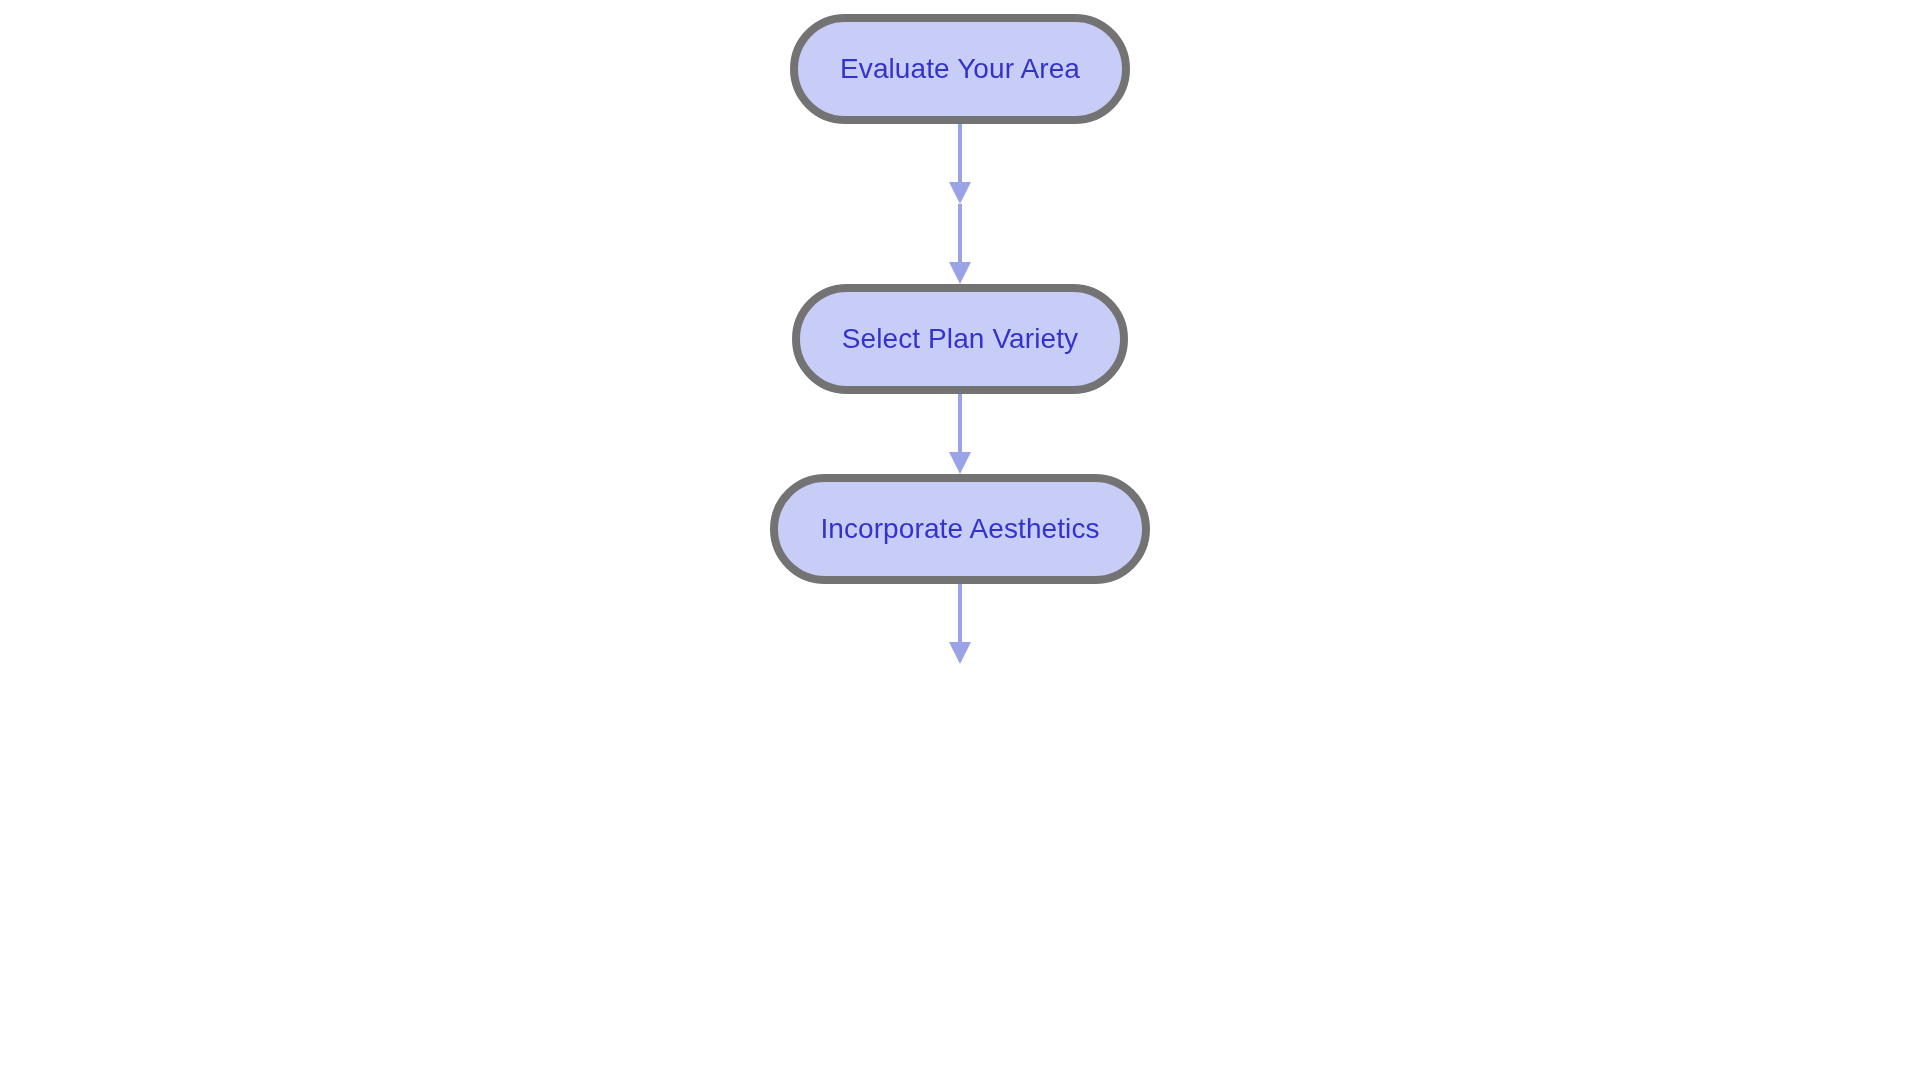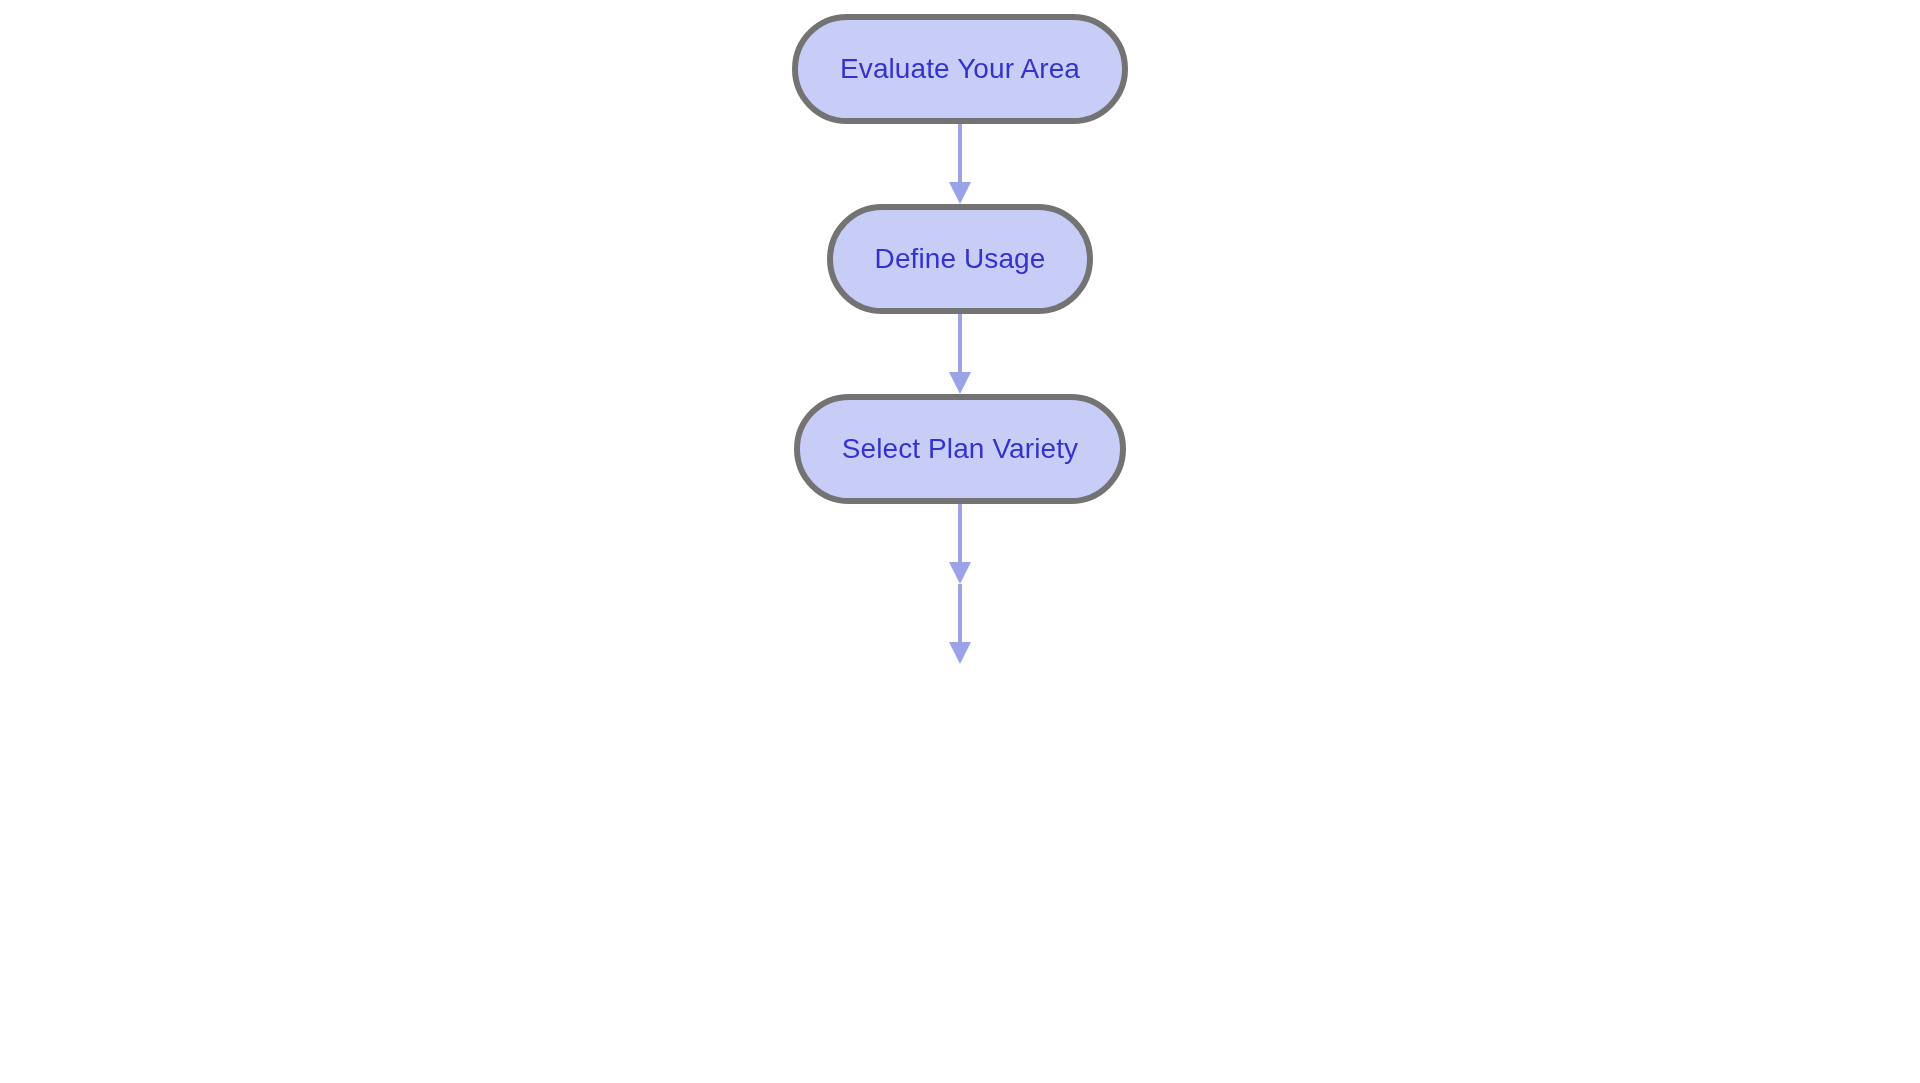--- a/index.html
+++ b/index.html
@@ -34,21 +34,21 @@
     justify-content: flex-start;
     padding-top: 14px;
     box-sizing: border-box;
   }
 
   .node {
     position: relative;
     height: 110px;
     box-sizing: border-box;
     background: #c8cdf7;
-    border: 6px solid #737373;
+    border: 8px solid #737373;
     border-radius: 56px;
     display: flex;
     align-items: center;
     justify-content: center;
     padding: 0 42px;
     flex: 0 0 auto;
   }
 
   .node-label {
     font-family: "Liberation Sans", sans-serif;
@@ -98,38 +98,38 @@
 
     <div class="node">
       <span class="node-label">Evaluate Your Area</span>
     </div>
 
     <div class="connector">
       <div class="conn-line"></div>
       <div class="conn-head"></div>
     </div>
 
-    <div class="node">
-      <span class="node-label">Define Usage</span>
-    </div>
 
     <div class="connector">
       <div class="conn-line"></div>
       <div class="conn-head"></div>
     </div>
 
     <div class="node">
       <span class="node-label">Select Plan Variety</span>
     </div>
 
     <div class="connector">
       <div class="conn-line"></div>
       <div class="conn-head"></div>
     </div>
 
+    <div class="node">
+      <span class="node-label">Incorporate Aesthetics</span>
+    </div>
 
     <div class="connector">
       <div class="conn-line"></div>
       <div class="conn-head"></div>
     </div>
 
 
   </div>
 </div>
 

